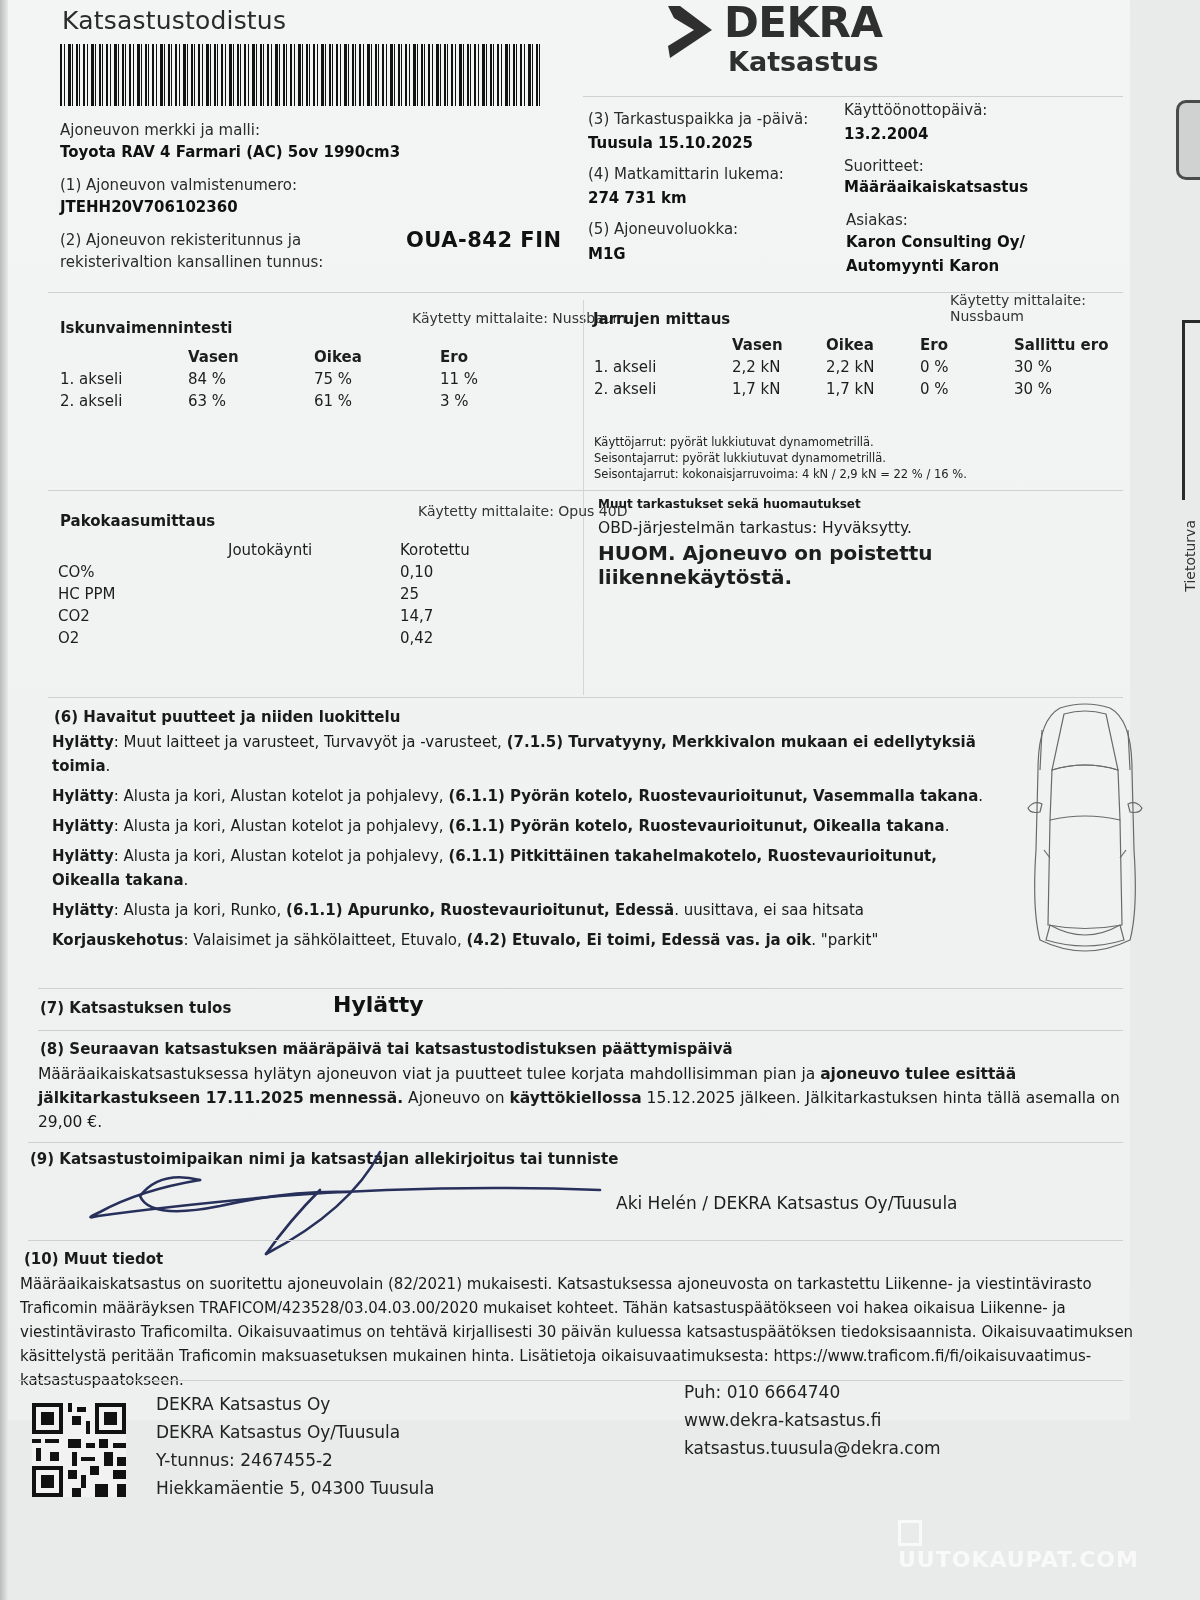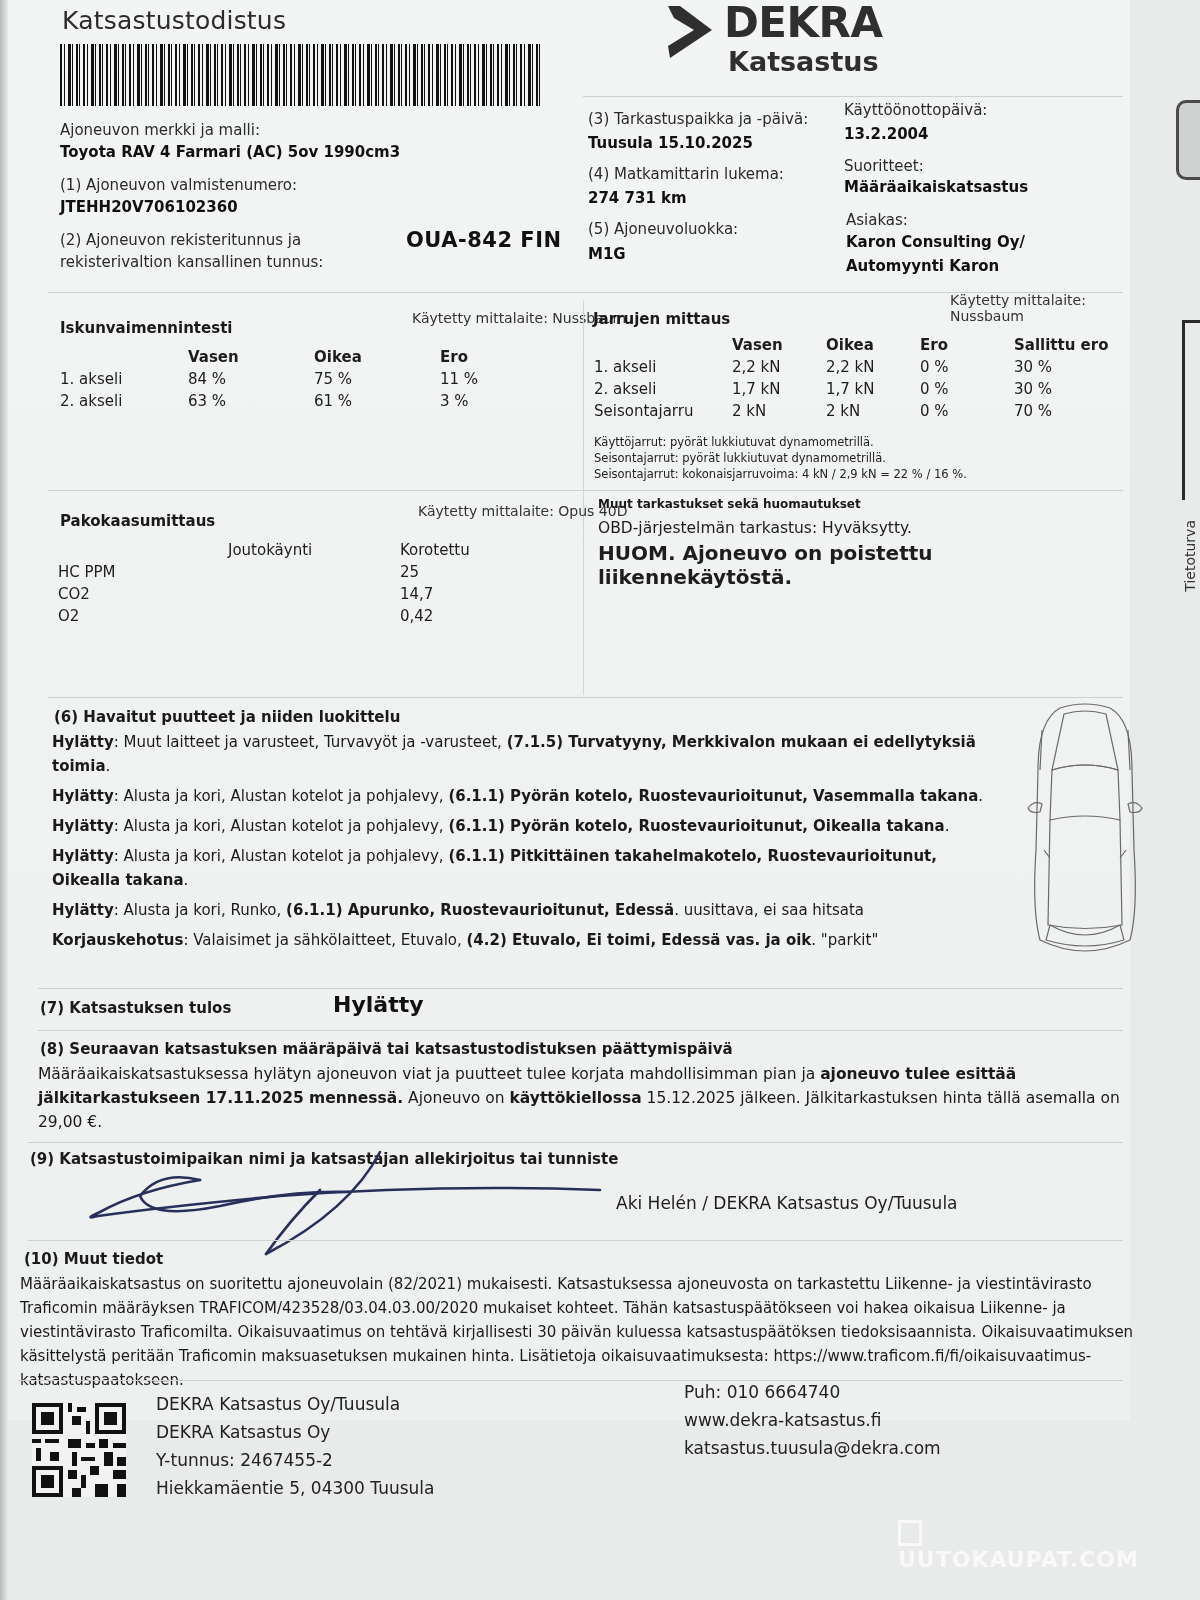--- a/index.html
+++ b/index.html
@@ -161,46 +161,44 @@
       <td>0 %</td>
       <td>30 %</td>
     </tr>
     <tr>
       <td>2. akseli</td>
       <td>1,7 kN</td>
       <td>1,7 kN</td>
       <td>0 %</td>
       <td>30 %</td>
     </tr>
-    <tr>
-      <td>Seisontajarru</td>
-      <td>2 kN</td>
-      <td>2 kN</td>
-      <td>0 %</td>
-      <td>70 %</td>
-    </tr>
   </tbody>
     </table>
   <div class="abs note" style="left:586px; top:434px;">
     <div>Käyttöjarrut: pyörät lukkiutuvat dynamometrillä.</div>
     <div>Seisontajarrut: pyörät lukkiutuvat dynamometrillä.</div>
     <div>Seisontajarrut: kokonaisjarruvoima: 4 kN / 2,9 kN = 22 % / 16 %.</div>
   </div>
 
   <div class="hr" style="left:40px; top:490px; width:1075px;"></div>
 
   <div class="abs sec-title" style="left:52px; top:512px;">Pakokaasumittaus</div>
   <div class="abs device" style="left:410px; top:503px;">Käytetty mittalaite: Opus 40D</div>
   <table class="abs tbl" style="left:50px; top:539px;">
     <tbody>
         <tr>
       <th style="width:170px; font-weight:400"></th>
       <th style="width:172px; font-weight:400">Joutokäynti</th>
       <th style="width:120px; font-weight:400">Korotettu</th>
     </tr>
+    <tr>
+          <td>CO%</td>
+          <td></td>
+          <td>0,10</td>
+        </tr>
     <tr>
           <td>HC PPM</td>
           <td></td>
           <td>25</td>
         </tr>
     <tr>
           <td>CO2</td>
           <td></td>
           <td>14,7</td>
         </tr>
@@ -317,22 +315,22 @@
       <rect x="8" y="15" width="2" height="2"></rect>
         <rect x="11" y="16" width="1" height="3"></rect>
         <rect x="13" y="14" width="2" height="2"></rect>
         <rect x="14" y="18" width="3" height="3"></rect>
       <rect x="18" y="15" width="3" height="2"></rect>
         <rect x="9" y="19" width="2" height="2"></rect>
         <rect x="19" y="18" width="2" height="3"></rect>
     </g>
   </svg>
   <div class="abs footer-text" style="left:148px; top:1390px;">
+    <div>DEKRA Katsastus Oy</div>
     <div>DEKRA Katsastus Oy/Tuusula</div>
-    <div>DEKRA Katsastus Oy</div>
     <div>Y-tunnus: 2467455-2</div>
     <div>Hiekkamäentie 5, 04300 Tuusula</div>
   </div>
   <div class="abs footer-text" style="left:676px; top:1378px;">
     <div>Puh: 010 6664740</div>
     <div>www.dekra-katsastus.fi</div>
     <div>katsastus.tuusula@dekra.com</div>
   </div>
 
   <div class="abs watermark"><span class="wm-box"></span><span>UUTOKAUPAT.COM</span></div>

